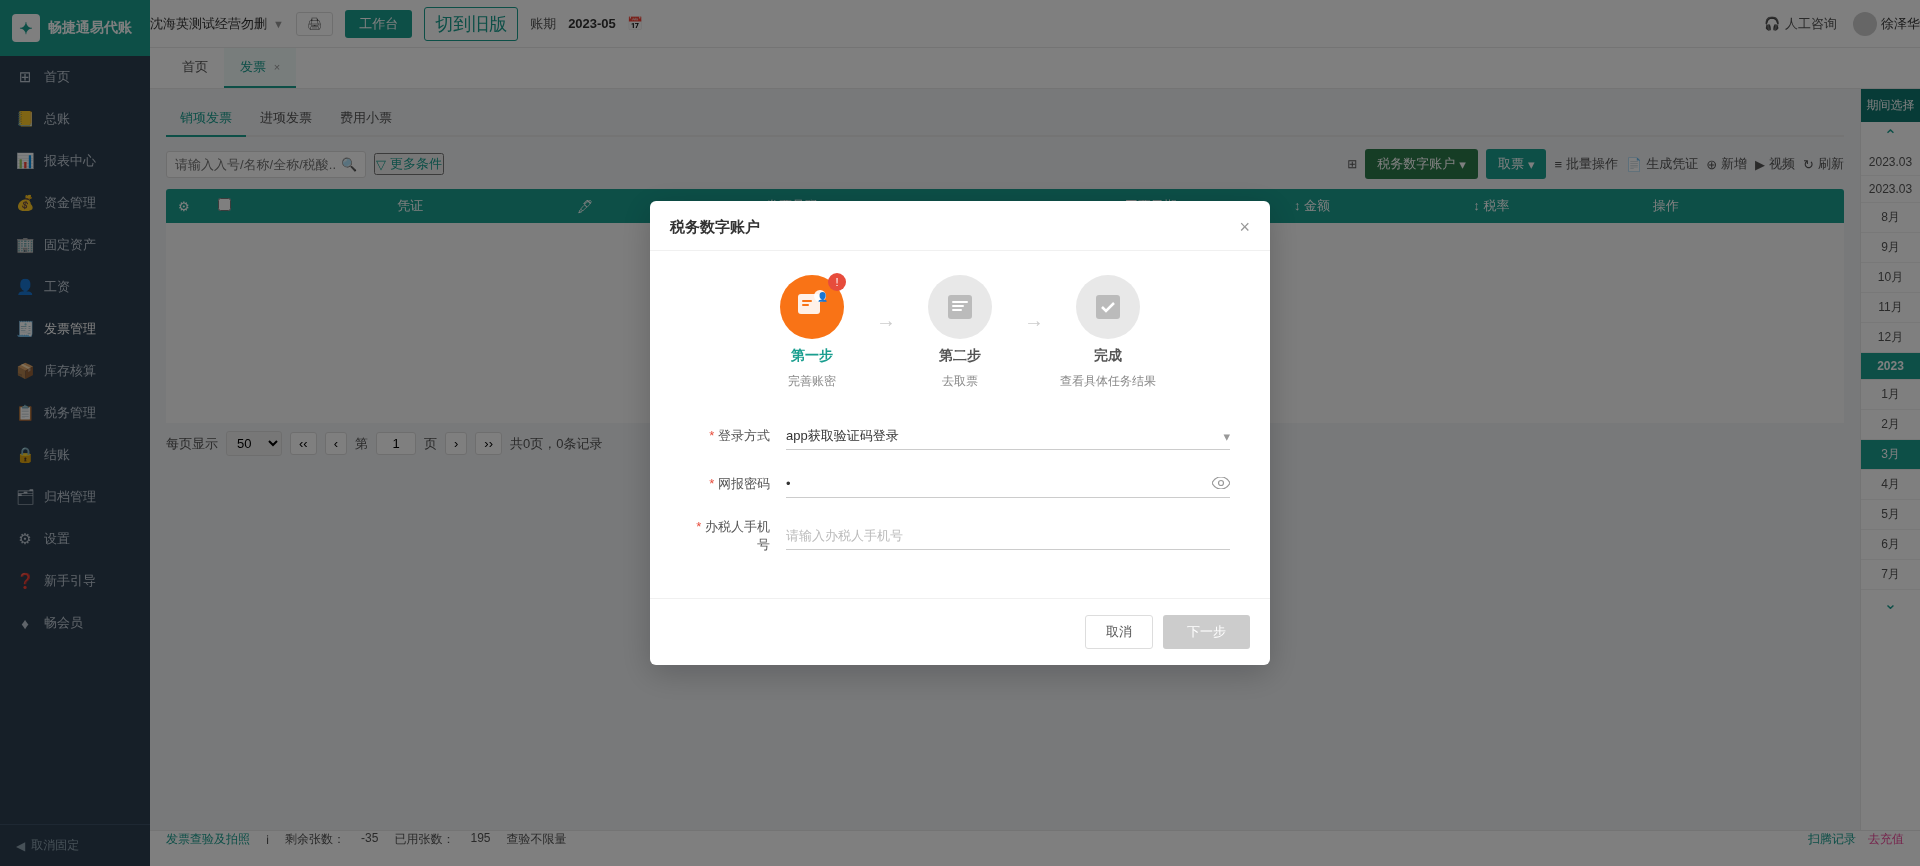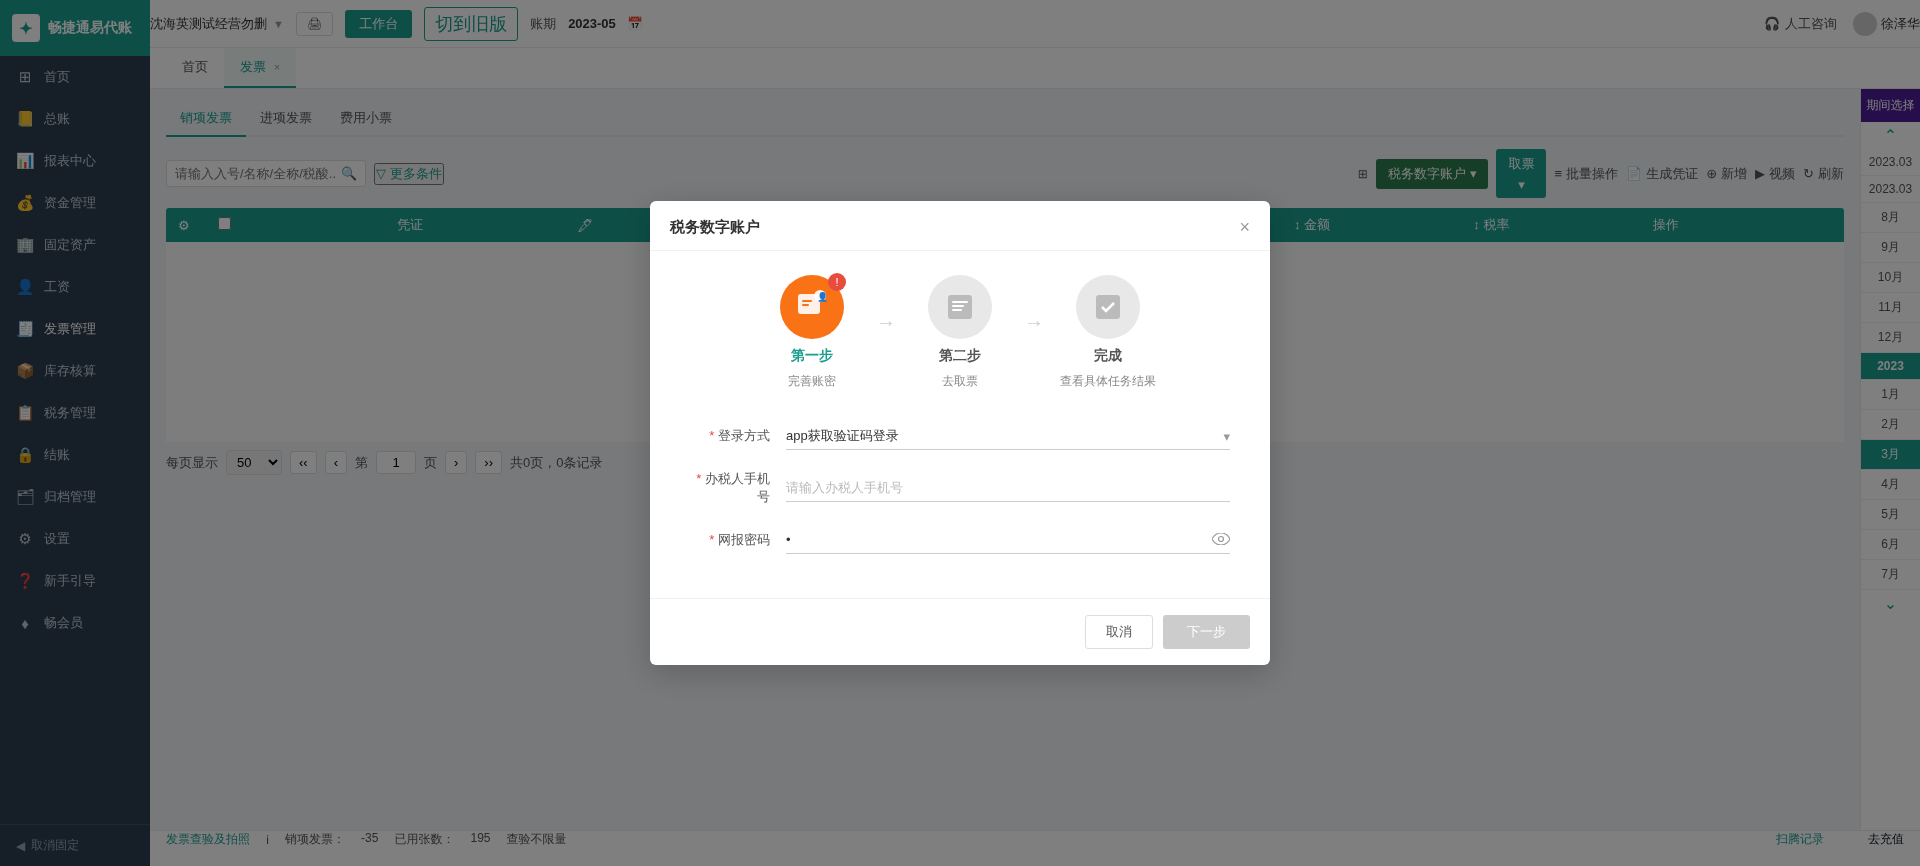--- a/index.html
+++ b/index.html
@@ -43,45 +43,45 @@
 
     
     .sub-tabs { display: flex; gap: 0; margin-bottom: 12px; border-bottom: 2px solid #e8e8e8; }
     .sub-tab { padding: 8px 14px; font-size: 13px; color: #555; cursor: pointer; border-bottom: 2px solid transparent; margin-bottom: -2px; }
     .sub-tab.active { color: #1a9e8f; border-bottom: 2px solid #1a9e8f; }
 
     
     .toolbar { display: flex; align-items: center; gap: 8px; margin-bottom: 10px; }
     .toolbar-right { margin-left: auto; display: flex; align-items: center; gap: 8px; }
     .tax-digital-btn { background: #2c7a4b; color: #fff; border: none; padding: 6px 12px; border-radius: 3px; cursor: pointer; font-size: 13px; display: flex; align-items: center; gap: 4px; }
-    .get-invoice-btn { background: #1a9e8f; color: #fff; border: none; padding: 6px 12px; border-radius: 3px; cursor: pointer; font-size: 13px; display: flex; align-items: center; gap: 4px; flex-direction: column; }
+    .get-invoice-btn { background: #1a9e8f; color: #fff; border: none; padding: 6px 12px; border-radius: 3px; cursor: pointer; font-size: 13px; display: flex; align-items: center; gap: 4px; }
     .toolbar-text-btn { background: none; border: none; color: #555; cursor: pointer; font-size: 13px; display: flex; align-items: center; gap: 4px; }
     .search-input { border: 1px solid #ddd; border-radius: 3px; padding: 5px 28px 5px 8px; font-size: 13px; width: 200px; outline: none; position: relative; }
     .search-wrap { position: relative; display: inline-flex; align-items: center; }
     .search-icon { position: absolute; right: 8px; color: #999; font-size: 13px; }
     .more-filter-btn { color: #1a9e8f; cursor: pointer; font-size: 13px; display: flex; align-items: center; gap: 4px; }
 
     
     .table-header { background: #1a9e8f; color: #fff; display: flex; align-items: center; padding: 8px 12px; font-size: 13px; border-radius: 3px 3px 0 0; }
     .table-header .col { flex: 1; }
     .settings-icon { margin-right: 8px; cursor: pointer; color: #fff; }
 
     
     .period-panel { width: 60px; background: #fff; border-left: 1px solid #e8e8e8; display: flex; flex-direction: column; flex-shrink: 0; }
-    .period-header { background: #4c1d95; color: #fff; padding: 8px 4px; text-align: center; font-size: 12px; cursor: pointer; }
+    .period-header { background: #0f766e; color: #fff; padding: 8px 4px; text-align: center; font-size: 12px; cursor: pointer; }
     .period-item { padding: 6px 4px; text-align: center; font-size: 12px; color: #555; cursor: pointer; border-bottom: 1px solid #f0f0f0; }
     .period-item.active { background: #1a9e8f; color: #fff; }
     .period-item.year-active { background: #1a9e8f; color: #fff; font-weight: bold; }
     .period-scroll-up { text-align: center; color: #1a9e8f; padding: 4px; cursor: pointer; font-size: 16px; }
     .period-scroll-down { text-align: center; color: #1a9e8f; padding: 4px; cursor: pointer; font-size: 16px; }
 
     
     .status-bar { height: 36px; background: #fff; border-top: 1px solid #e8e8e8; display: flex; padding: 0 16px; gap: 16px; font-size: 12px; color: #555; flex-shrink: 0; }
     .status-link { color: #1a9e8f; cursor: pointer; }
-    .status-link.red { color: #0f172a; margin-left: 32px; }
+    .status-link.red { color: #ec4899; }
     .status-right { margin-left: auto; display: flex; gap: 12px; }
 
     
     .pagination-bar { display: flex; align-items: center; gap: 8px; padding: 8px 0; font-size: 13px; color: #555; }
     .page-size-select { border: 1px solid #ddd; padding: 3px 6px; border-radius: 3px; font-size: 13px; }
     .page-nav-btn { border: 1px solid #ddd; background: #fff; padding: 3px 8px; border-radius: 3px; cursor: pointer; font-size: 13px; }
     .page-input { border: 1px solid #ddd; padding: 3px 6px; border-radius: 3px; width: 40px; text-align: center; font-size: 13px; }
 
     
     .modal-overlay { position: fixed; top: 0; left: 0; right: 0; bottom: 0; background: rgba(0,0,0,0.5); z-index: 1000; display: flex; align-items: center; justify-content: center; }
@@ -344,21 +344,21 @@
       <div class="period-item">5月</div>
       <div class="period-item">6月</div>
       <div class="period-item">7月</div>
       <div class="period-scroll-down">⌄</div>
     </div>
   </div>
 
   <div class="status-bar">
     <span class="status-link">发票查验及拍照</span>
     <span>ℹ</span>
-    <span>销项发票：</span>
+    <span>剩余张数：</span>
     <span>-35</span>
     <span>已用张数：</span>
     <span>195</span>
     <span>查验不限量</span>
     <div class="status-right" style="margin-left:auto;display:flex;gap:12px;">
       <span class="status-link">扫腾记录</span>
       <span class="status-link red">去充值</span>
     </div>
   </div>
 
@@ -424,38 +424,38 @@
         <span class="form-label form-label-required">登录方式</span>
         <div class="form-select-wrap">
           <select class="form-select">
             <option>app获取验证码登录</option>
           </select>
           <span class="form-select-arrow">▾</span>
         </div>
       </div>
 
       <div class="form-row">
-        <span class="form-label form-label-required">办税人手机号</span>
-        <div class="form-input-wrap">
-          <input type="text" class="form-input" placeholder="请输入办税人手机号" style="">
-        </div>
-      </div>
-
-      <div class="form-row">
         <span class="form-label form-label-required">网报密码</span>
         <div class="form-input-wrap">
           <input type="password" class="form-input" value="a" style="">
           <span class="eye-icon">
             <svg width="18" height="12" viewBox="0 0 18 12" fill="none">
               <path d="M9 0C5 0 1.8 2.4 0 6c1.8 3.6 5 6 9 6s7.2-2.4 9-6c-1.8-3.6-5-6-9-6z" fill="none" stroke="#999" stroke-width="1.2"></path>
               <circle cx="9" cy="6" r="2.5" fill="none" stroke="#999" stroke-width="1.2"></circle>
             </svg>
           </span>
         </div>
       </div>
 
+      <div class="form-row">
+        <span class="form-label form-label-required">办税人手机号</span>
+        <div class="form-input-wrap">
+          <input type="text" class="form-input" placeholder="请输入办税人手机号" style="">
+        </div>
+      </div>
+
     </div>
     <div class="modal-footer">
       <button class="btn-cancel">取消</button>
       <button class="btn-next">下一步</button>
     </div>
   </div>
 </div>
 
 </body></html>

